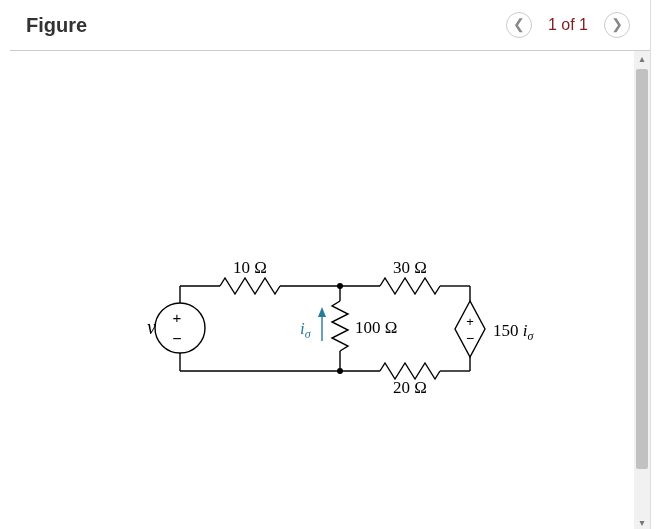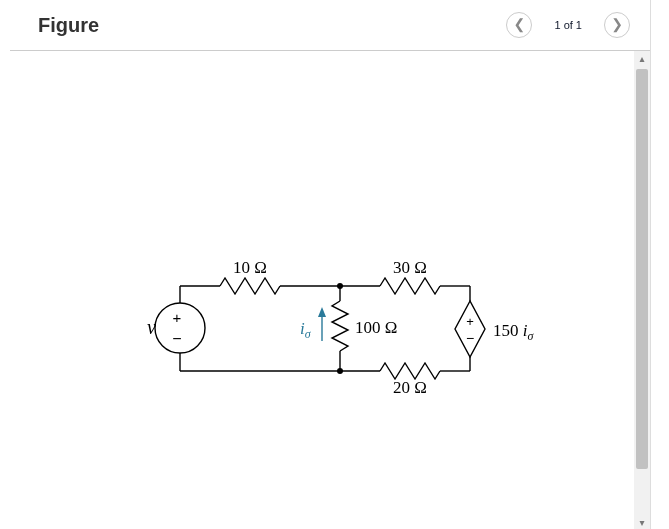--- a/index.html
+++ b/index.html
@@ -22,39 +22,38 @@
     display: flex;
     align-items: center;
     padding: 12px 16px;
     border-bottom: 1px solid #ccc;
   }
   .title {
     font-weight: bold;
     font-size: 20px;
     color: #333;
     flex: 1;
-    margin-left: 12px;
   }
   .nav-btn {
     width: 24px;
     height: 24px;
     border: 1px solid #ccc;
     border-radius: 50%;
     background: #fff;
     color: #888;
     font-size: 14px;
     line-height: 22px;
     text-align: center;
     user-select: none;
     margin: 0 4px;
   }
   .pager-text {
-    font-size: 11px;
-    color: #0f172a;
-    margin: 0 18px;
+    font-size: 16px;
+    color: #7f1d1d;
+    margin: 0 12px;
   }
   .content {
     position: relative;
     width: 640px;
     height: 480px;
     overflow: hidden;
   }
   .scrollbar-track {
     position: absolute;
     right: 0;

